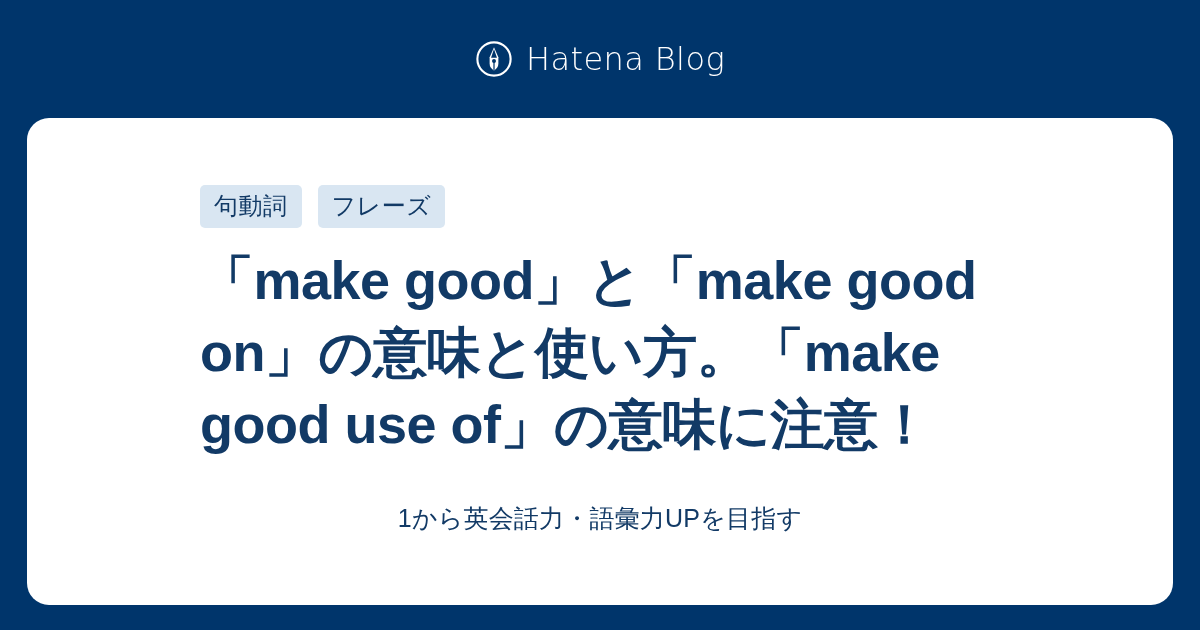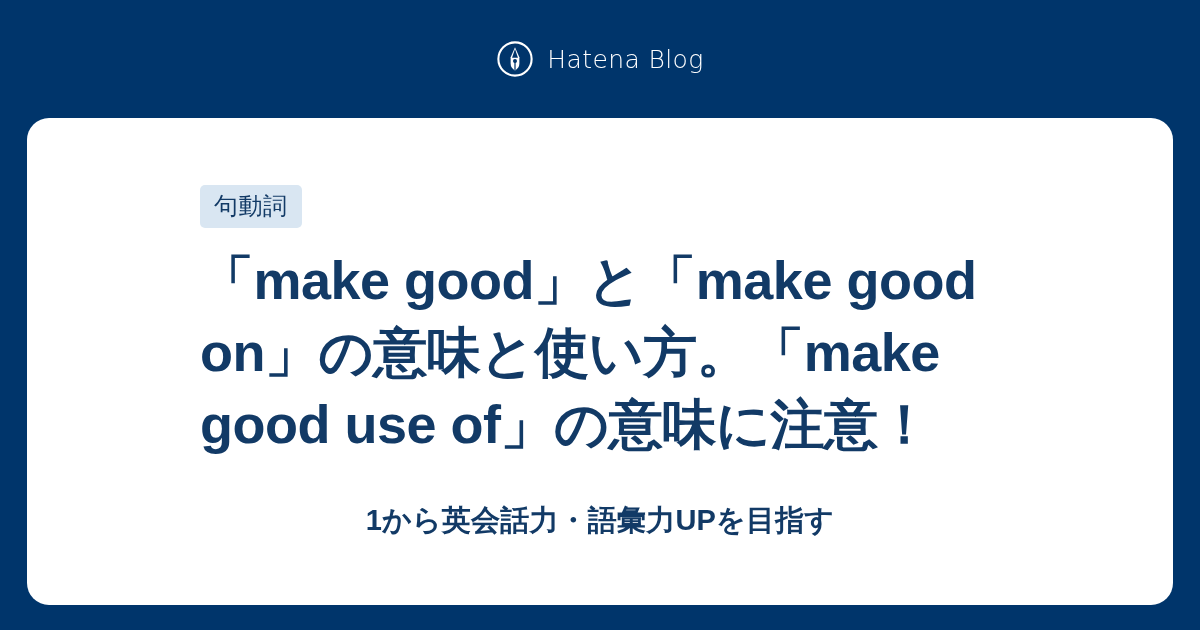--- a/index.html
+++ b/index.html
@@ -44,21 +44,21 @@
 
   .brand-logo-icon {
     width: 38px;
     height: 38px;
     display: block;
     flex: 0 0 auto;
   }
 
   .brand-wordmark {
     color: #ffffff;
-    font-size: 25px;
+    font-size: 32px;
     line-height: 1;
     font-weight: 300;
     letter-spacing: 0.4px;
     white-space: nowrap;
     font-family: "DejaVu Sans", "Liberation Sans", sans-serif;
   }
 
   
   .entry-card {
     position: absolute;
@@ -121,23 +121,23 @@
   
   .blog-name-wrap {
     width: 100%;
     display: flex;
     justify-content: center;
     margin-top: 42px;
   }
 
   .blog-name {
     color: #123a66;
-    font-size: 29px;
+    font-size: 25px;
     line-height: 1.3;
-    font-weight: 700;
+    font-weight: 400;
     letter-spacing: 0.2px;
     text-align: center;
     white-space: nowrap;
   }
 </style>
 </head>
 <body>
 
 <div class="ogp-canvas">
 
@@ -154,20 +154,21 @@
       </span>
       <span class="brand-wordmark">Hatena Blog</span>
     </div>
   </div>
 
   <div class="entry-card">
     <div class="card-inner">
 
       <div class="tag-row">
         <span class="tag-chip">句動詞</span>
+        <span class="tag-chip">フレーズ</span>
       </div>
 
       <h1 class="entry-title">「make good」と「make good on」の意味と使い方。「make good use of」の意味に注意！</h1>
 
       <div class="blog-name-wrap">
         <span class="blog-name">1から英会話力・語彙力UPを目指す</span>
       </div>
 
     </div>
   </div>

